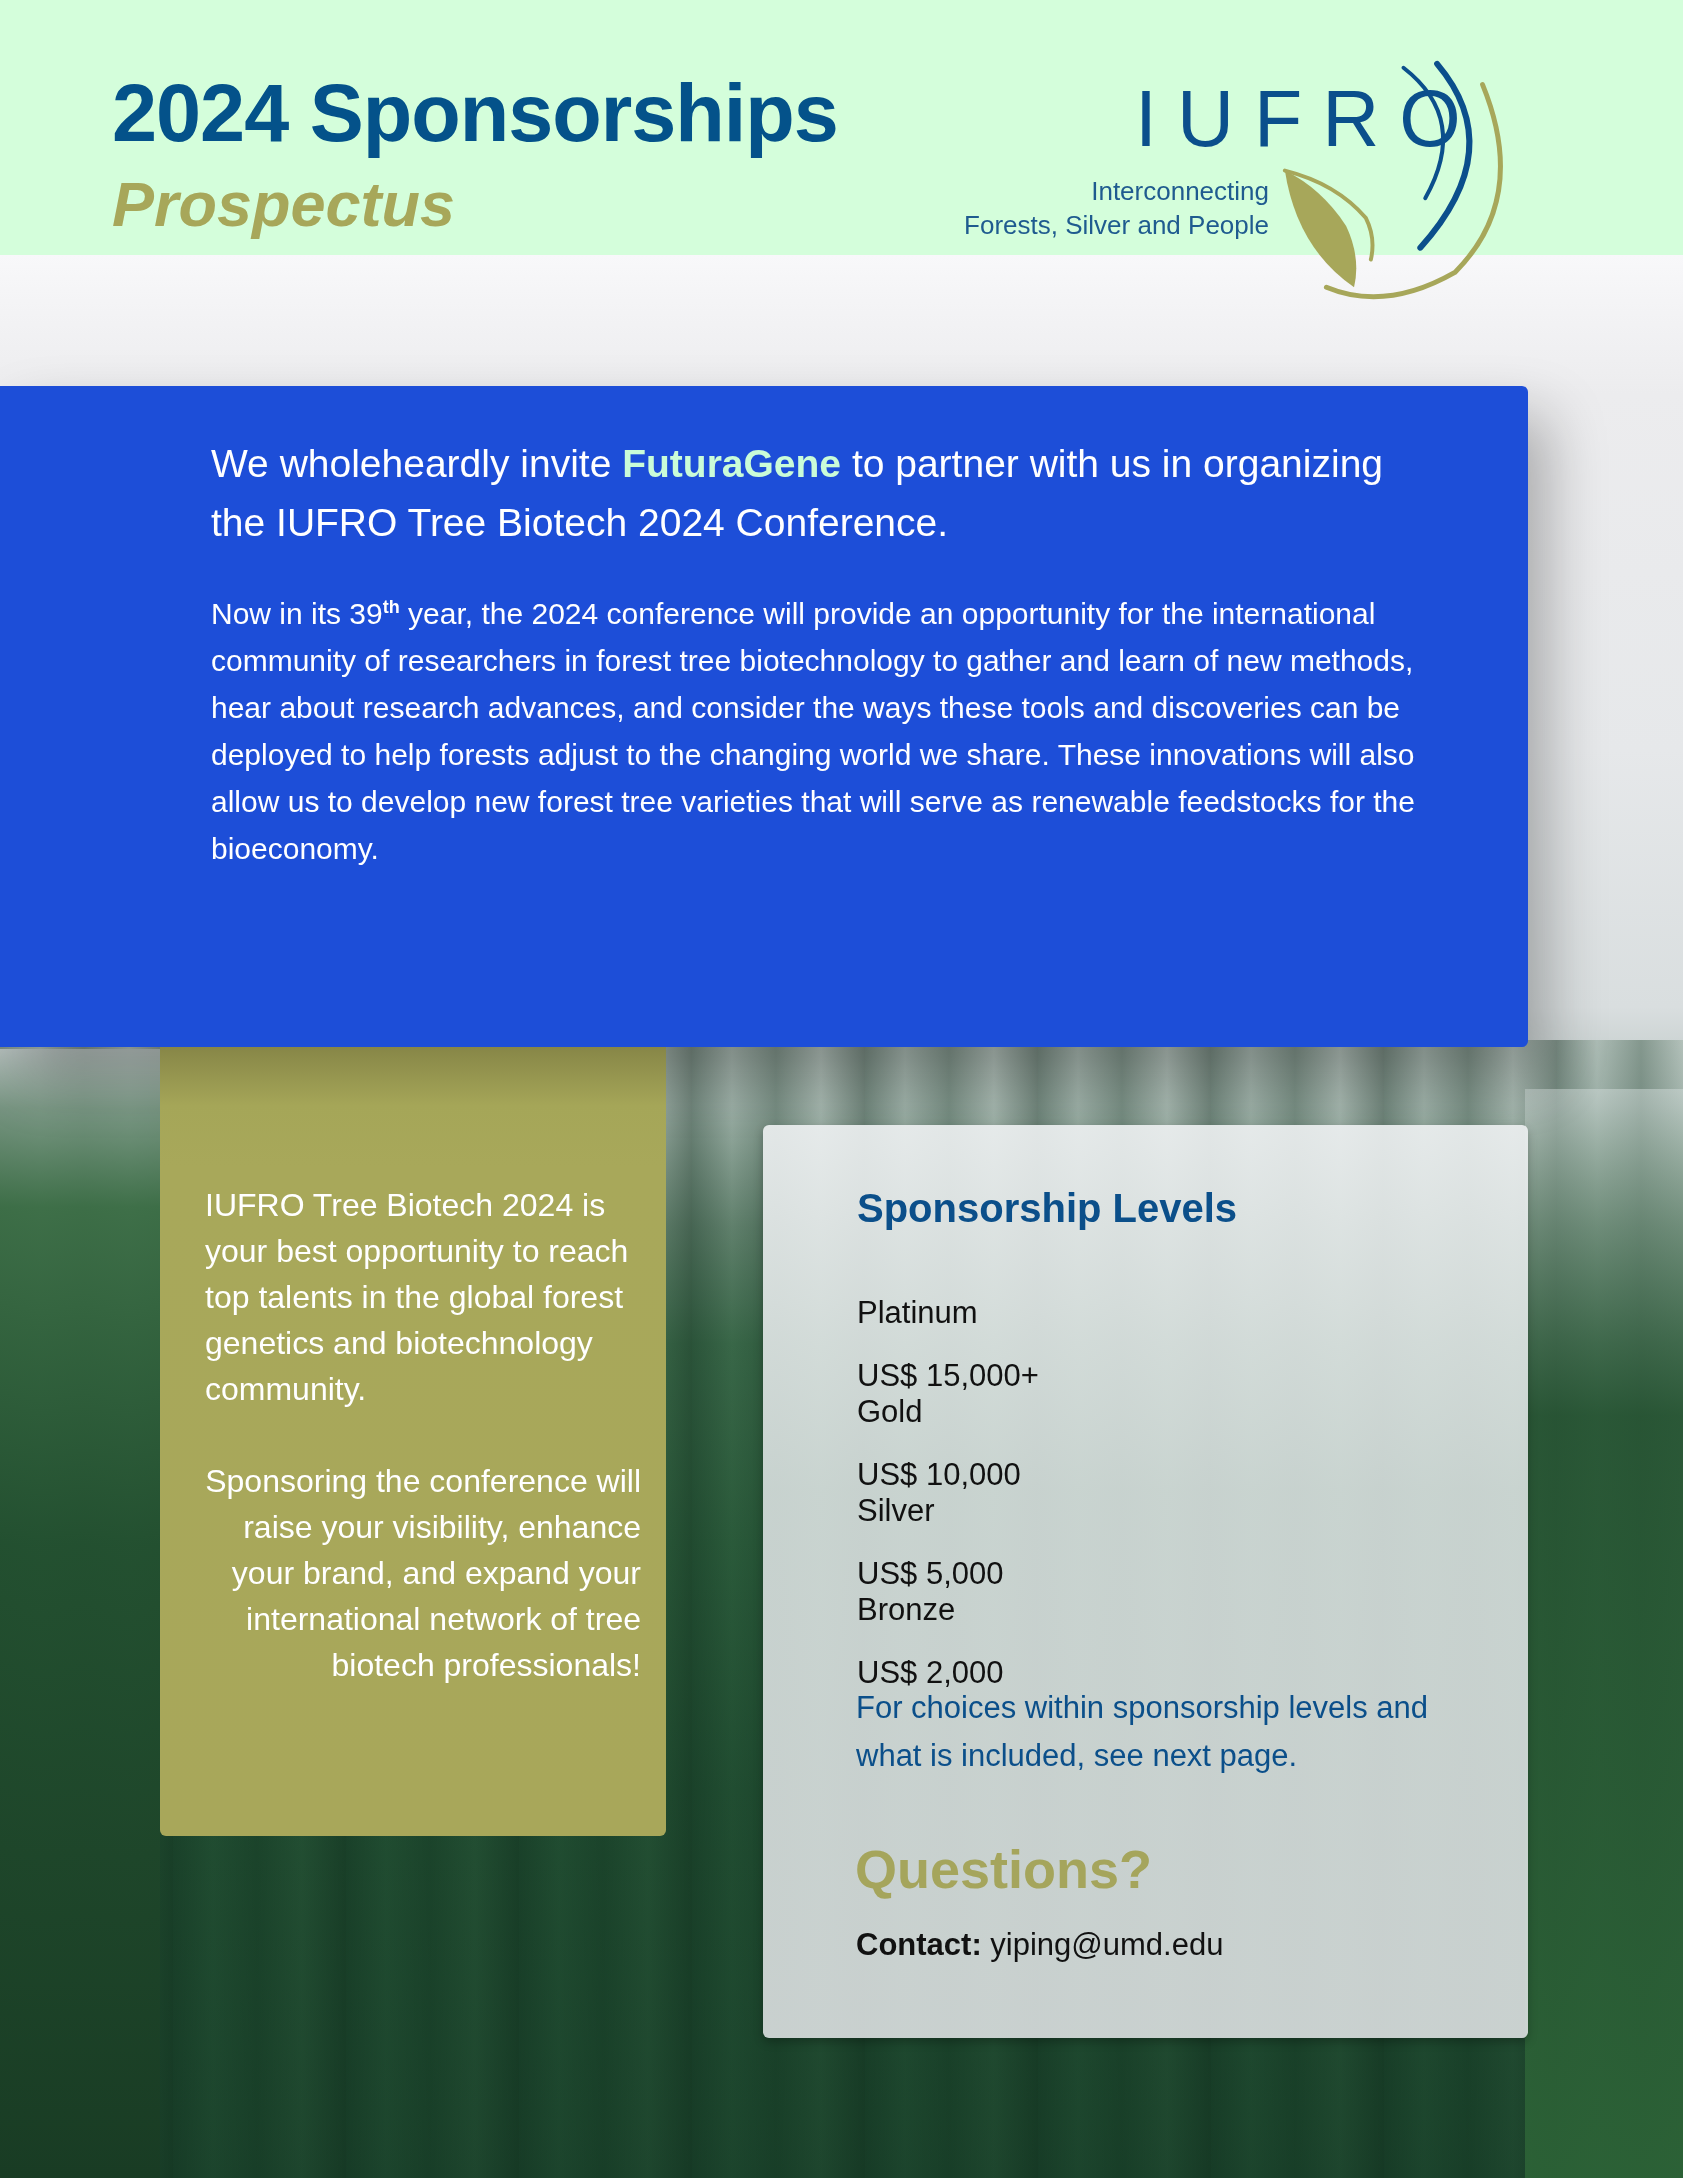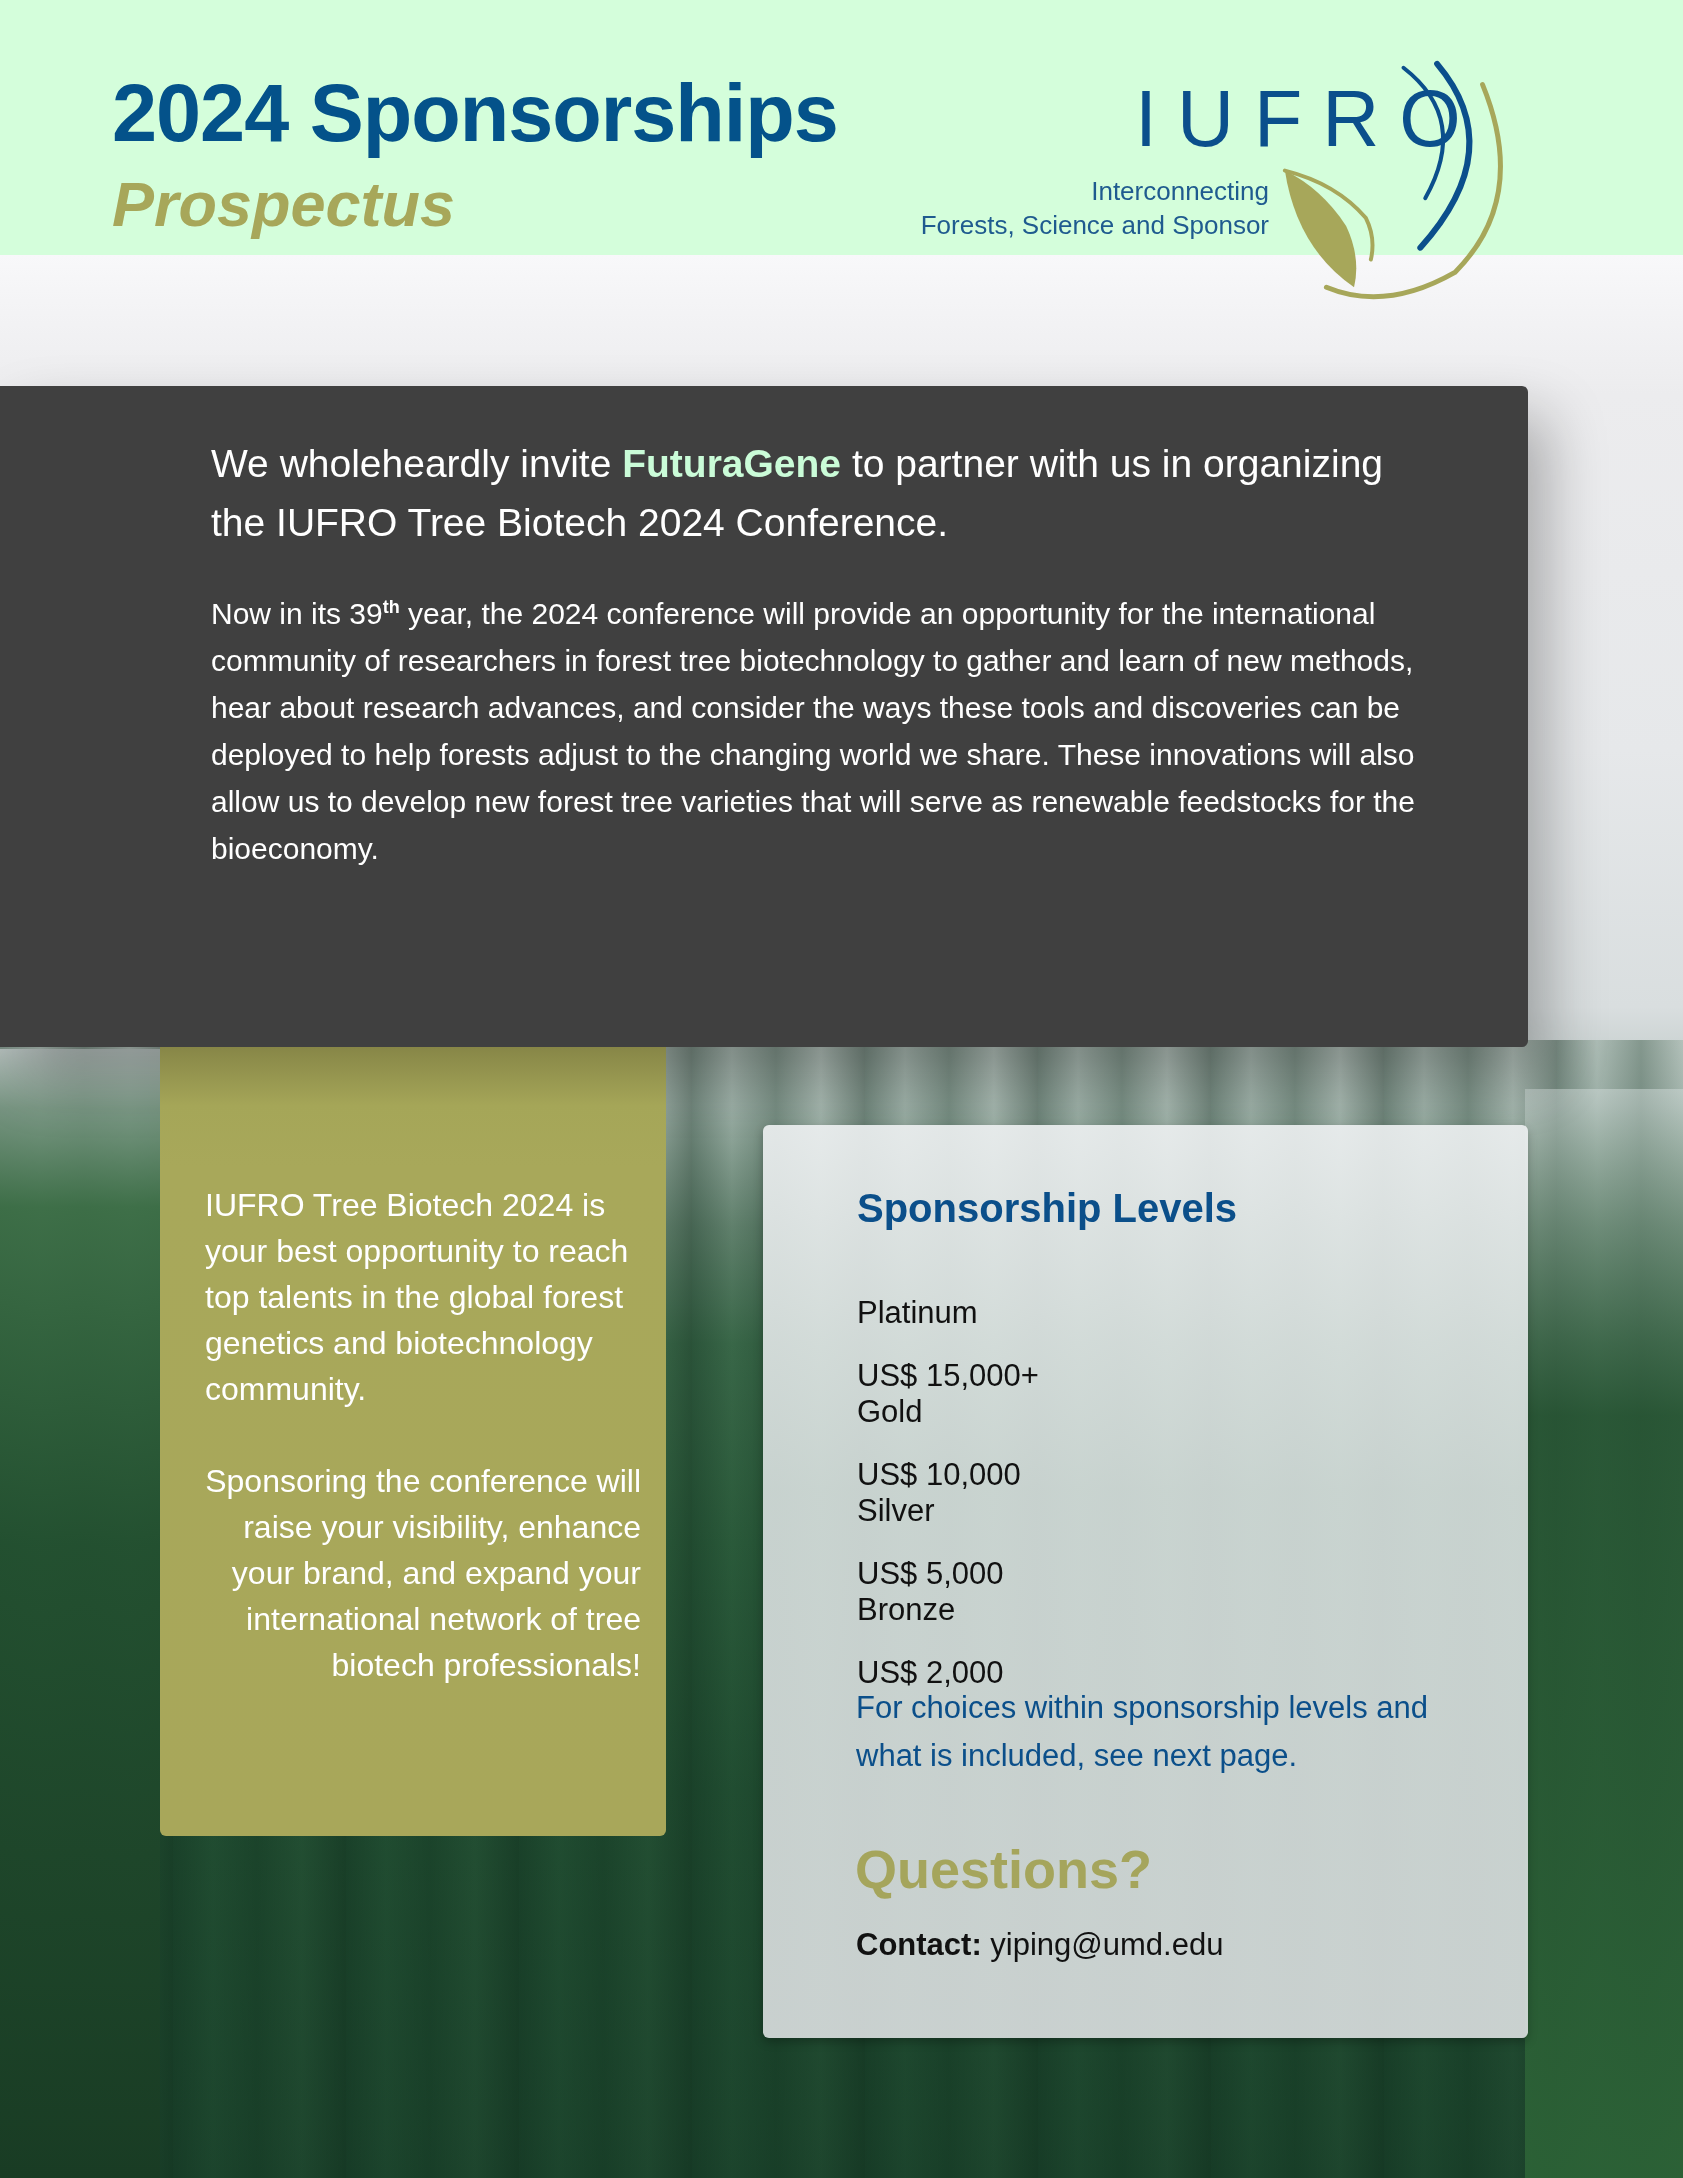--- a/index.html
+++ b/index.html
@@ -67,21 +67,21 @@
     .tagline {
       position: absolute; right: 414px; top: 174px;
       text-align: right; color: #1f5b8f; font-size: 26px; line-height: 34px;
       white-space: nowrap;
     }
     .logo-svg { position: absolute; left: 1267px; top: 50px; width: 356px; height: 257px; overflow: visible; }
 
     
     .blue-box {
       position: absolute; left: 0; top: 386px; width: 1528px; height: 661px;
-      background: #404040;
+      background: #1d4ed8;
       border-radius: 0 6px 6px 0;
       box-shadow: 20px 30px 59px rgba(0,0,0,0.28);
       color: #ffffff;
     }
     .invite {
       position: absolute; left: 211px; top: 48px; width: 1188px;
       font-size: 39px; line-height: 59px;
     }
     .invite .hl { color: #cafcd8; font-weight: bold; }
     .para {
@@ -154,21 +154,21 @@
 <div class="bg-trees-right"></div>
 
 <header class="header">
   <div class="title">2024 Sponsorships</div>
   <div class="subtitle">Prospectus</div>
 
   <div>
     <div class="logo-text">IUFRO</div>
     <div class="tagline">
       <div>Interconnecting</div>
-      <div>Forests, Science and Sponsor</div>
+      <div>Forests, Silver and People</div>
     </div>
     <svg class="logo-svg" viewBox="0 0 360 260">
 
       <path d="M 138 18 Q 205 70 160 150" fill="none" stroke="#0b4f8c" stroke-width="4" stroke-linecap="round"></path>
       <path d="M 172 14 Q 245 100 155 200" fill="none" stroke="#0b4f8c" stroke-width="6" stroke-linecap="round"></path>
 
       <path d="M 218 35 Q 265 150 190 225 Q 120 265 60 240" fill="none" stroke="#a7a75a" stroke-width="5" stroke-linecap="round"></path>
 
       <path d="M 18 122 Q 30 200 88 240 Q 95 210 80 178 Q 55 140 18 122 Z" fill="#a7a75a"></path>
       <path d="M 18 122 Q 70 135 100 170 Q 110 190 105 212" fill="none" stroke="#a7a75a" stroke-width="4" stroke-linecap="round"></path>

